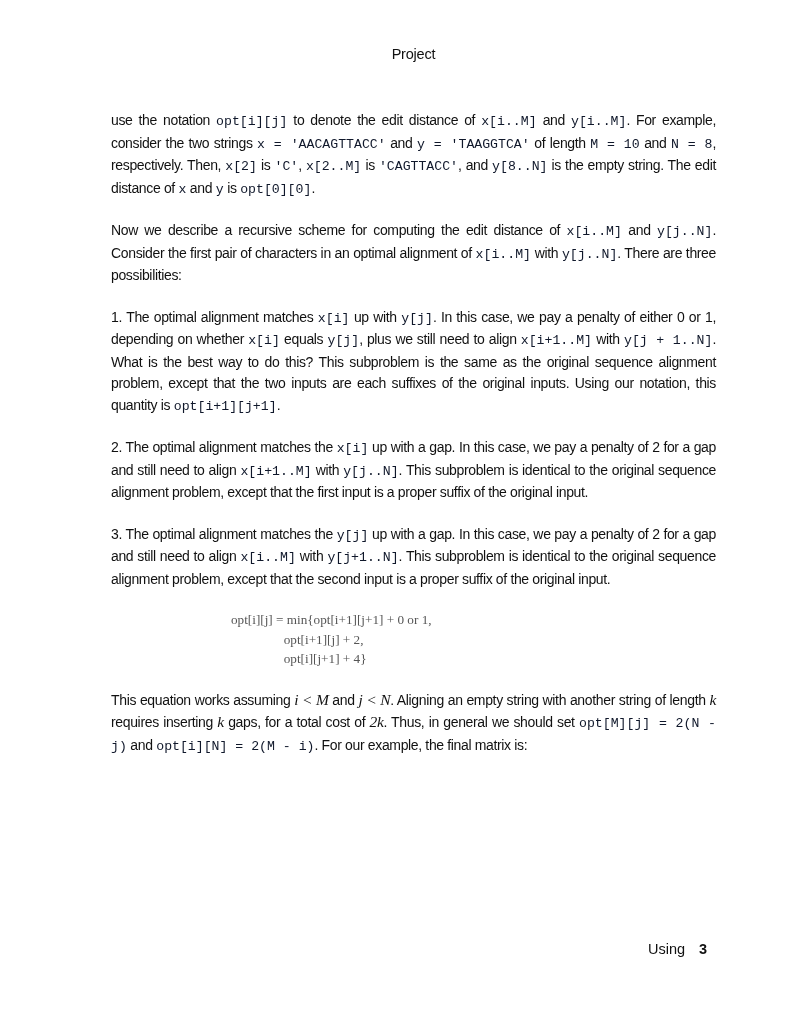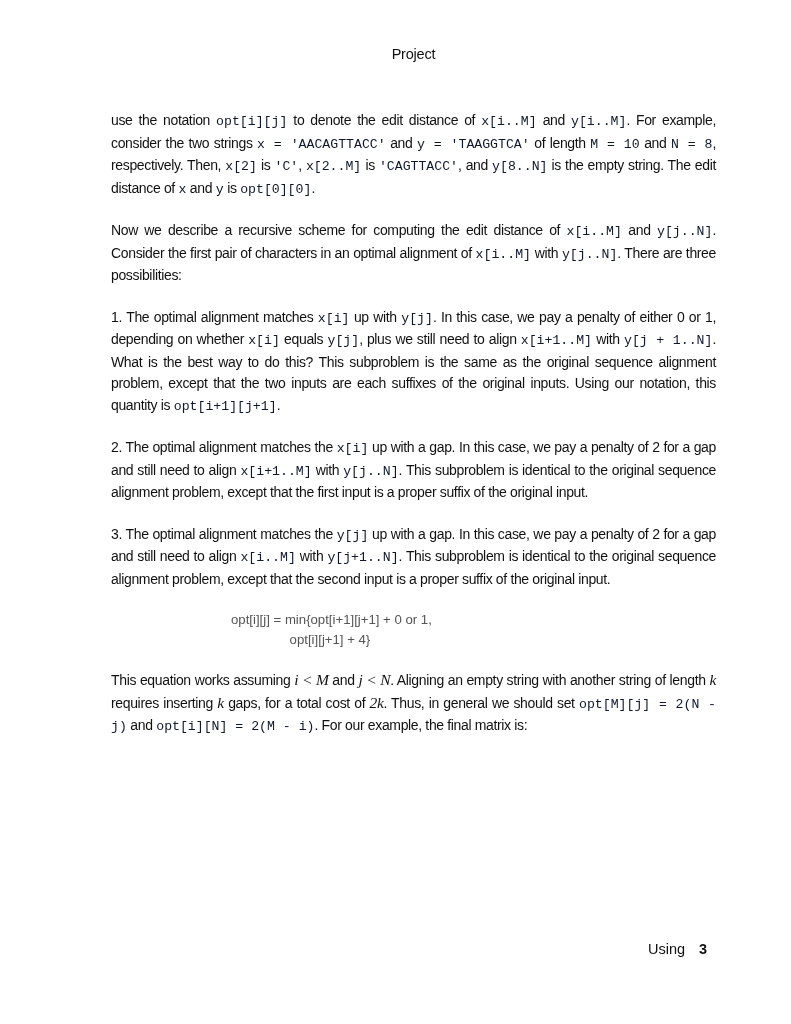--- a/index.html
+++ b/index.html
@@ -6,21 +6,21 @@
   body { width: 791px; height: 1024px; position: relative; overflow: hidden;
          font-family: "Liberation Sans", sans-serif; color: #111; }
   .page { position: absolute; left: 0; top: 0; width: 631px; height: 1024px; background: #fff; margin-left: 18px; }
   .header { position: absolute; top: 46px; left: 0; width: 791px; text-align: center;
             font-size: 14.5px; letter-spacing: -0.2px; }
   .body { position: absolute; left: 93px; width: 605px; top: 110px; }
   p.para { margin: 0 0 20px 0; font-size: 14px; line-height: 21.5px; text-align: justify;
            letter-spacing: -0.35px; word-spacing: 0px; }
   code { font-family: "Liberation Mono", monospace; font-size: 13.2px; color: #0f172a;
          letter-spacing: 0; }
-  .eq { font-family: Liberation Sans, sans-serif; font-size: 13.2px; color: #555;
+  .eq { font-family: Liberation Serif, serif; font-size: 13.2px; color: #555;
         white-space: pre; line-height: 19.5px; margin: 0 0 20px 120px; }
   .math { font-family: Liberation Serif, serif; font-style: italic; font-size: 15.5px; }
   .footer { position: absolute; top: 941px; left: 630px; font-size: 14.5px; }
   .footer b { margin-left: 14px; }
 </style>
 </head>
 <body>
 
 <div class="page">
   <div class="header">Project</div>
@@ -40,21 +40,21 @@
 
     <p class="para">
       <span>2. The optimal alignment matches the </span><code>x[i]</code><span> up with a gap. In this case, we pay a penalty of 2 for a gap and still need to align </span><code>x[i+1..M]</code><span> with </span><code>y[j..N]</code><span>. This subproblem is identical to the original sequence alignment problem, except that the first input is a proper suffix of the original input.</span>
     </p>
 
     <p class="para">
       <span>3. The optimal alignment matches the </span><code>y[j]</code><span> up with a gap. In this case, we pay a penalty of 2 for a gap and still need to align </span><code>x[i..M]</code><span> with </span><code>y[j+1..N]</code><span>. This subproblem is identical to the original sequence alignment problem, except that the second input is a proper suffix of the original input.</span>
     </p>
 
 
-    <div class="eq"><div>opt[i][j] = min{opt[i+1][j+1] + 0 or 1,</div><div>                opt[i][j+1] + 4}</div></div>
+    <div class="eq"><div>opt[i][j] = min{opt[i+1][j+1] + 0 or 1,</div><div>                opt[i+1][j] + 2,</div><div>                opt[i][j+1] + 4}</div></div>
 
     <p class="para">
       <span>This equation works assuming </span><span class="math">i &lt; M</span><span> and </span><span class="math">j &lt; N</span><span>. Aligning an empty string with another string of length </span><span class="math">k</span><span> requires inserting </span><span class="math">k</span><span> gaps, for a total cost of </span><span class="math">2k</span><span>. Thus, in general we should set </span><code>opt[M][j] = 2(N - j)</code><span> and </span><code>opt[i][N] = 2(M - i)</code><span>. For our example, the final matrix is:</span>
     </p>
   </div>
 
   <div class="footer">
     <span>Using</span><b>3</b>
   </div>
 </div>

